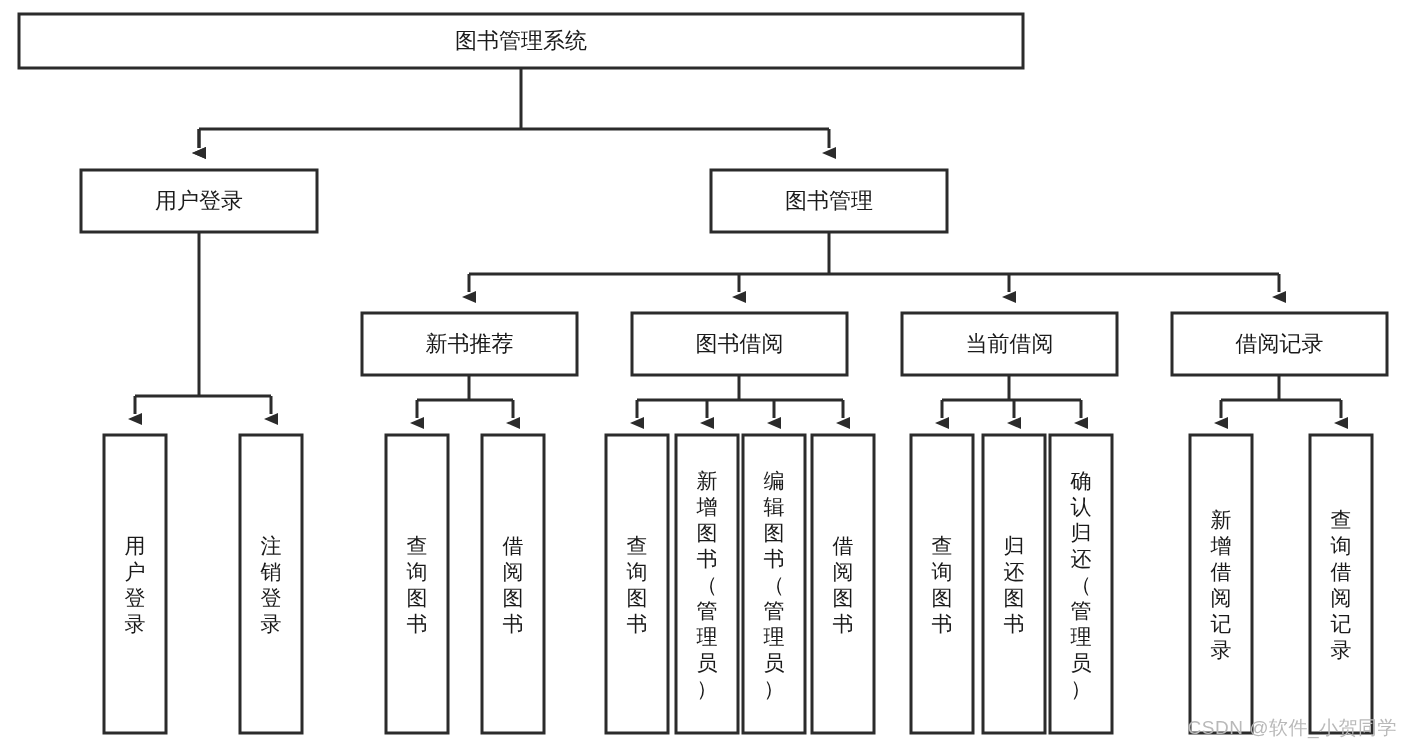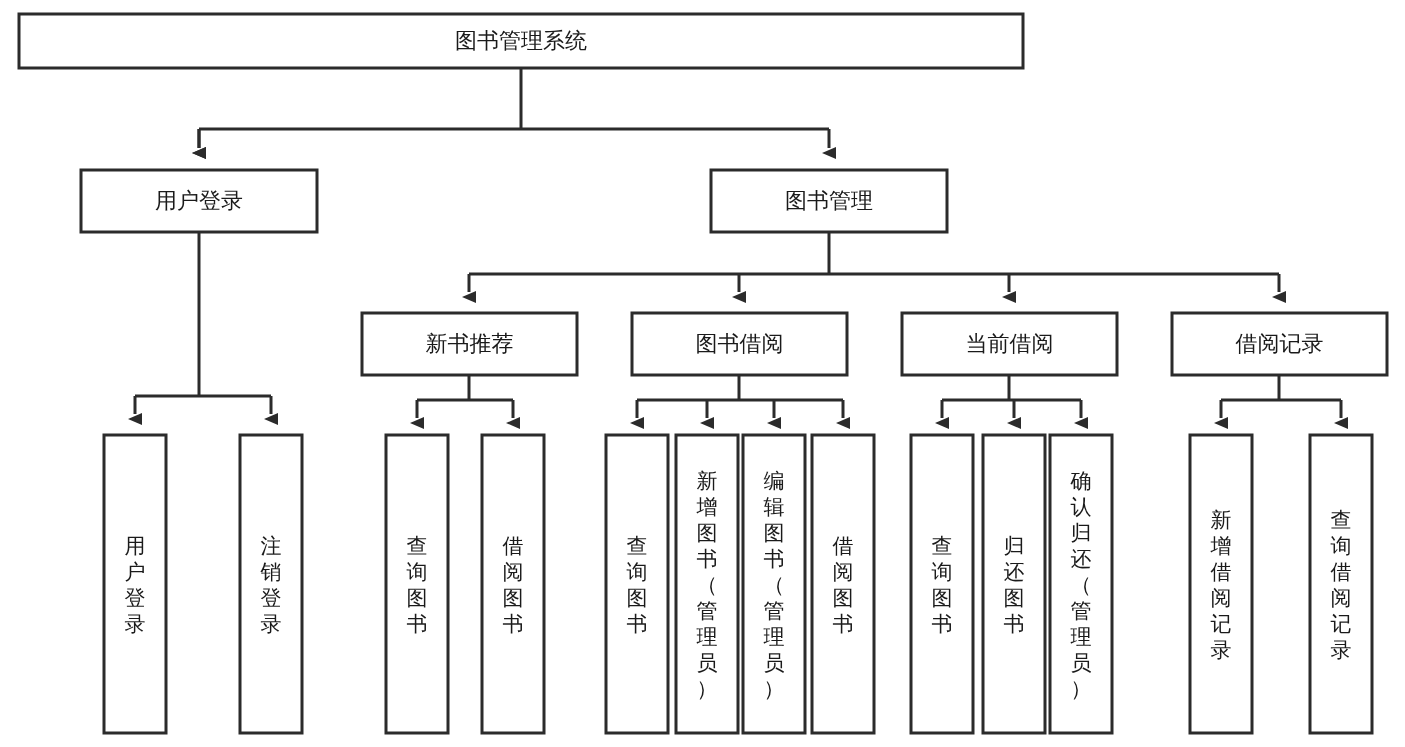--- a/index.html
+++ b/index.html
@@ -196,13 +196,14 @@
           <rect class="node-box" x="1190" y="435" width="62" height="298"></rect>
           <text class="node-label-v"><tspan x="1221" y="527">新</tspan><tspan x="1221" y="553">增</tspan><tspan x="1221" y="579">借</tspan><tspan x="1221" y="605">阅</tspan><tspan x="1221" y="631">记</tspan><tspan x="1221" y="657">录</tspan></text>
         </g>
         <g>
           <rect class="node-box" x="1310" y="435" width="62" height="298"></rect>
           <text class="node-label-v"><tspan x="1341" y="527">查</tspan><tspan x="1341" y="553">询</tspan><tspan x="1341" y="579">借</tspan><tspan x="1341" y="605">阅</tspan><tspan x="1341" y="631">记</tspan><tspan x="1341" y="657">录</tspan></text>
         </g>
       </g>
   </svg>
 
+  <div class="watermark">CSDN @软件_小贺同学</div>
 </div>
 
 </body></html>

